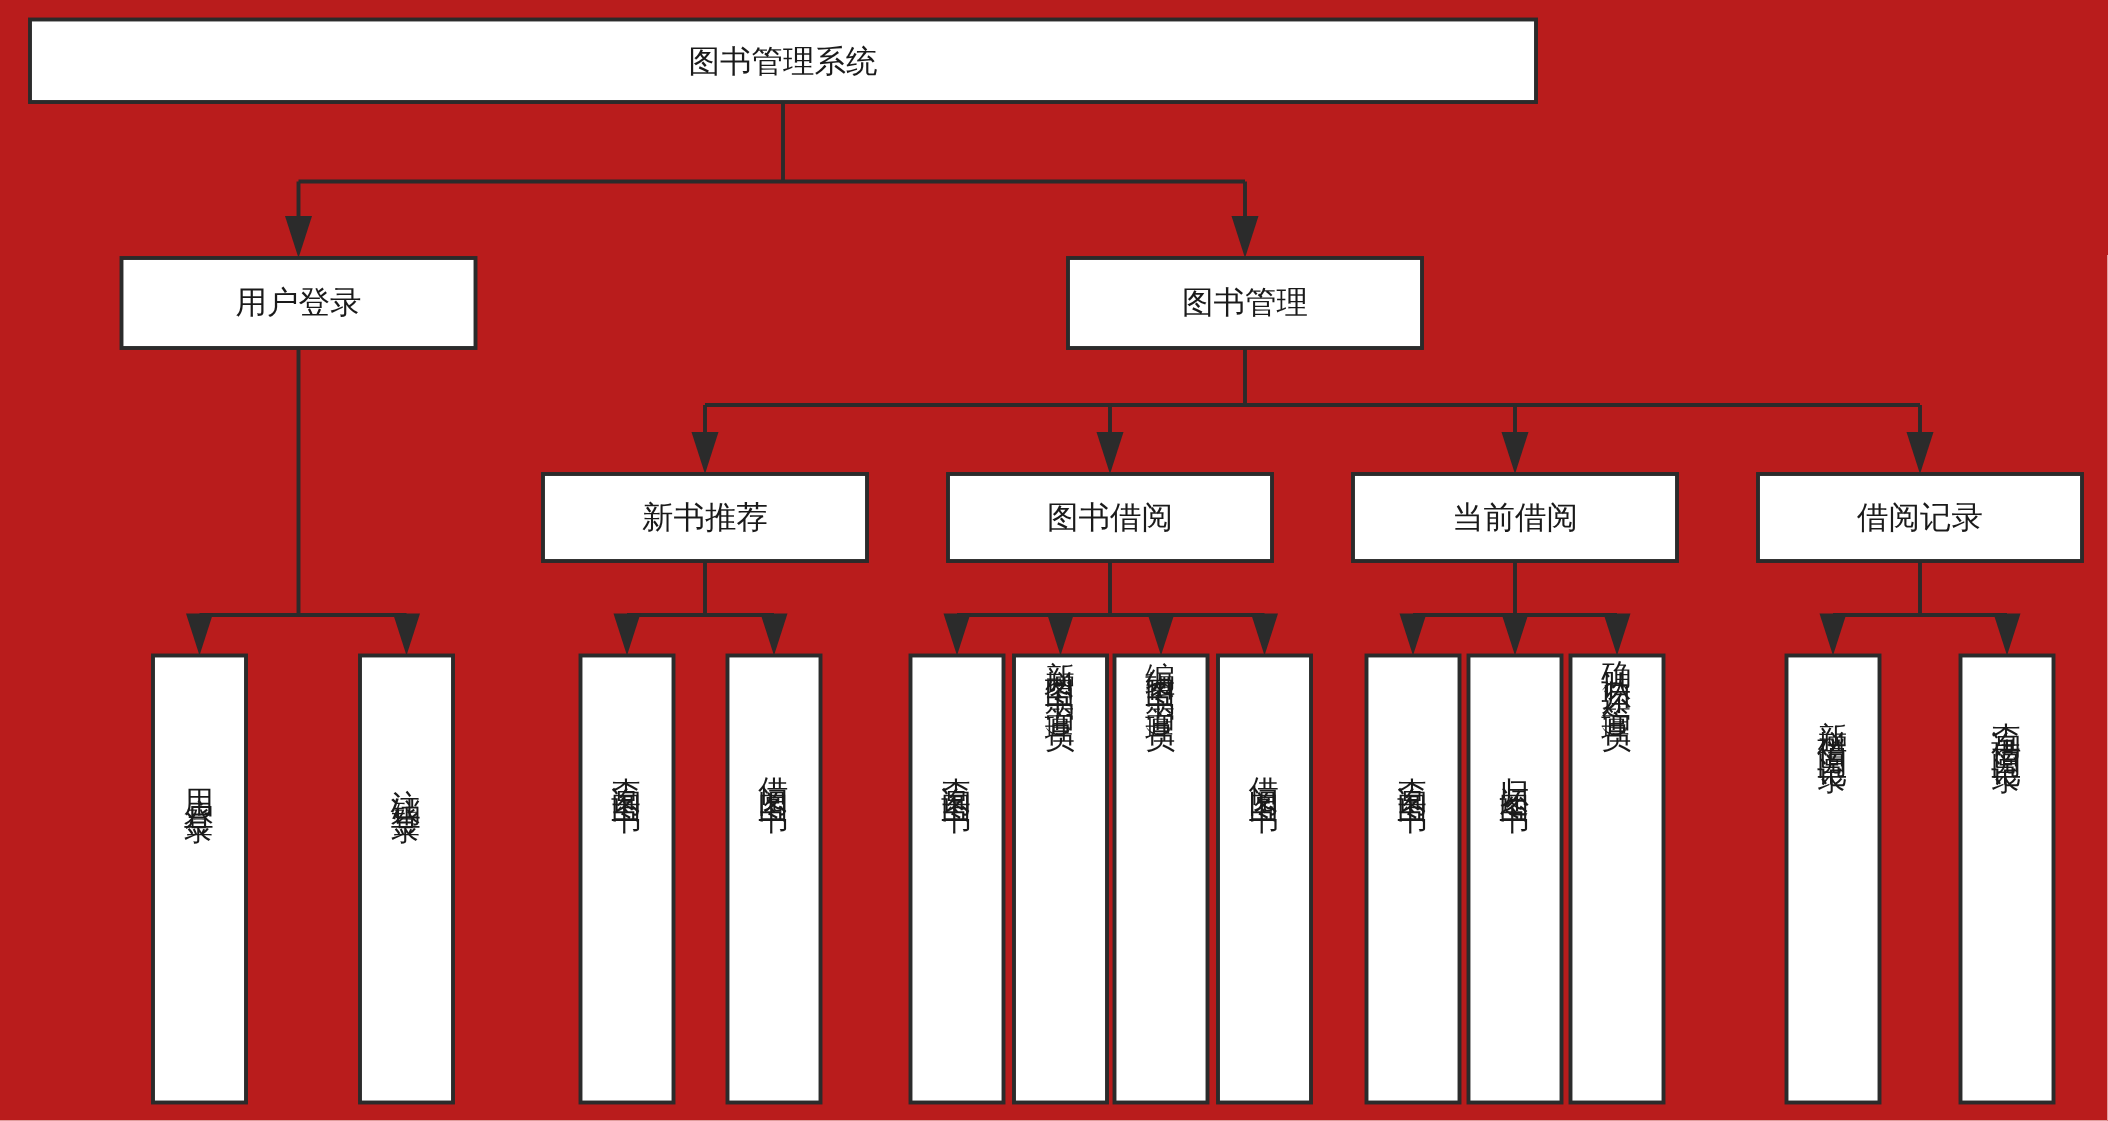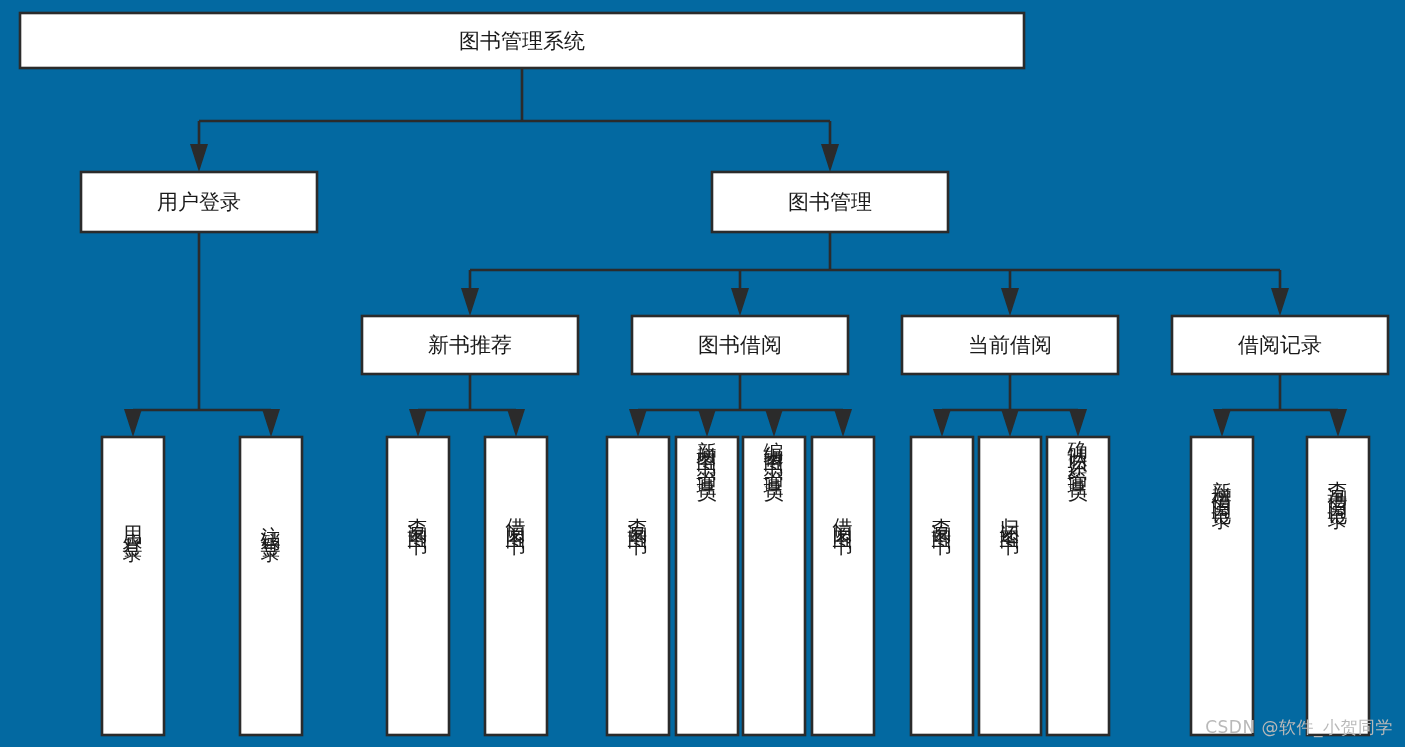--- a/index.html
+++ b/index.html
@@ -7,21 +7,21 @@
     padding: 0;
     background: #ffffff;
   }
   body {
     font-family: "DejaVu Sans", "Liberation Sans", sans-serif;
   }
   #diagram-root {
     position: relative;
     width: 1405px;
     height: 747px;
-    background: #0369a1;
+    background: #b91c1c;
     overflow: hidden;
     text-decoration: underline;
   }
   svg#flow {
     position: absolute;
     left: 0;
     top: 0;
     width: 1405px;
     height: 747px;
     display: block;
@@ -219,15 +219,14 @@
       <text class="node-label-v" x="1222" y="483" style="writing-mode:vertical-rl; text-orientation:upright; letter-spacing:6px;">新增借阅记录</text>
     </g>
 
     <g>
       <rect class="node-box" x="1307" y="437" width="62" height="298"></rect>
       <text class="node-label-v" x="1338" y="483" style="writing-mode:vertical-rl; text-orientation:upright; letter-spacing:6px;">查询借阅记录</text>
     </g>
 
   </svg>
 
-  <div class="watermark">CSDN @软件_小贺同学</div>
 
 </div>
 
 </body></html>

